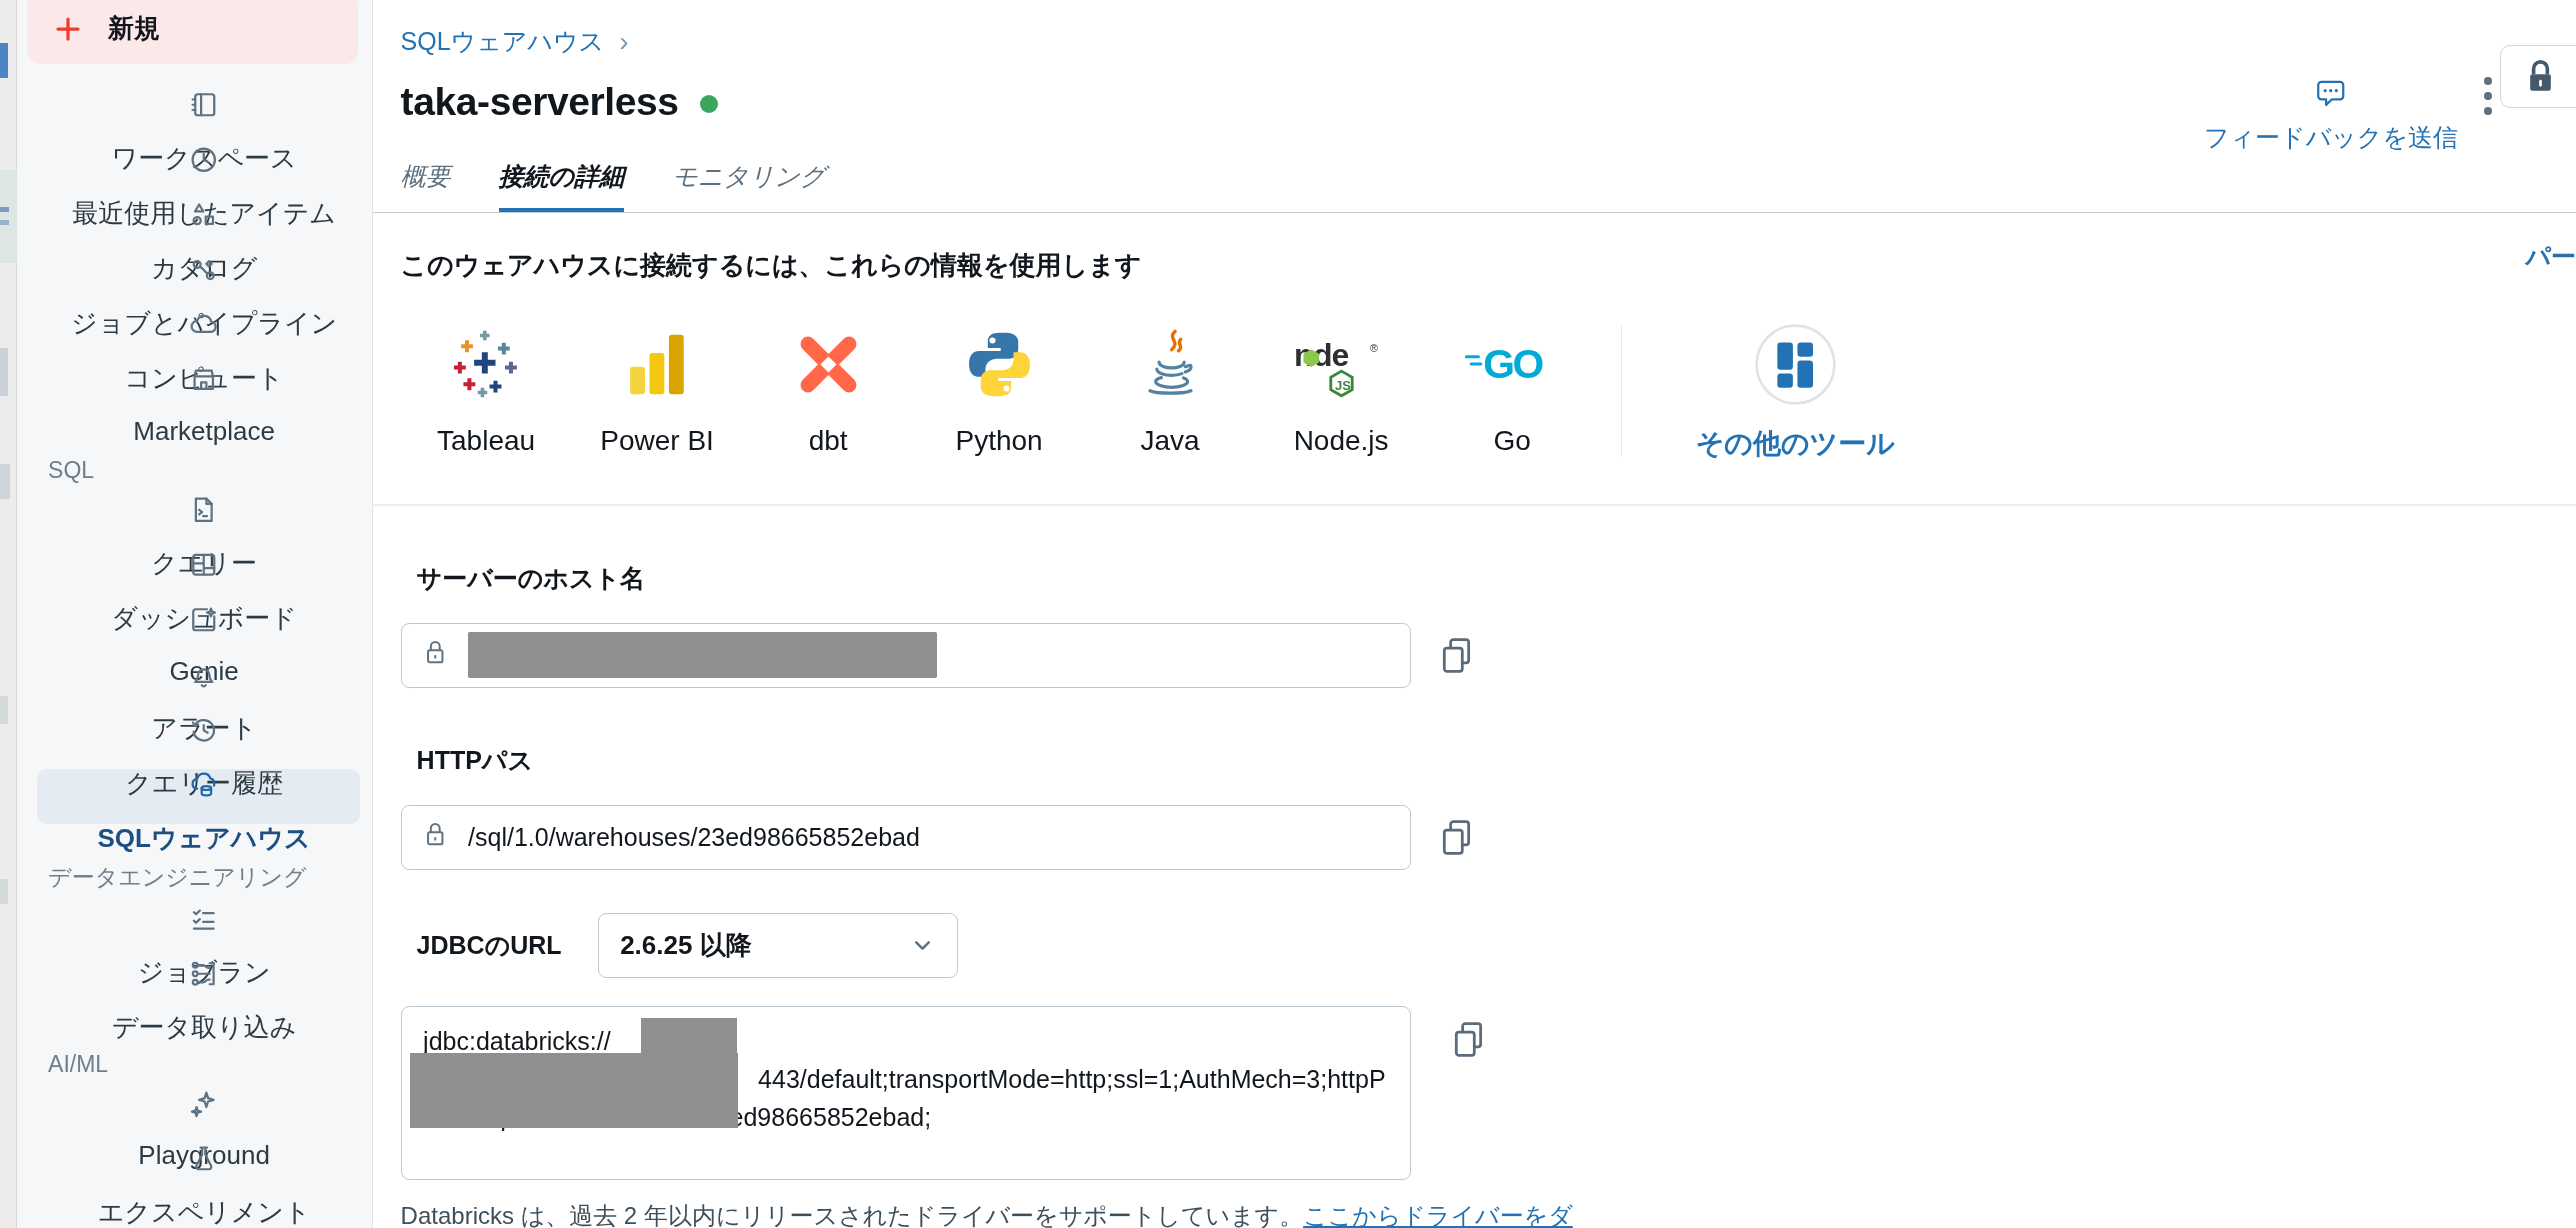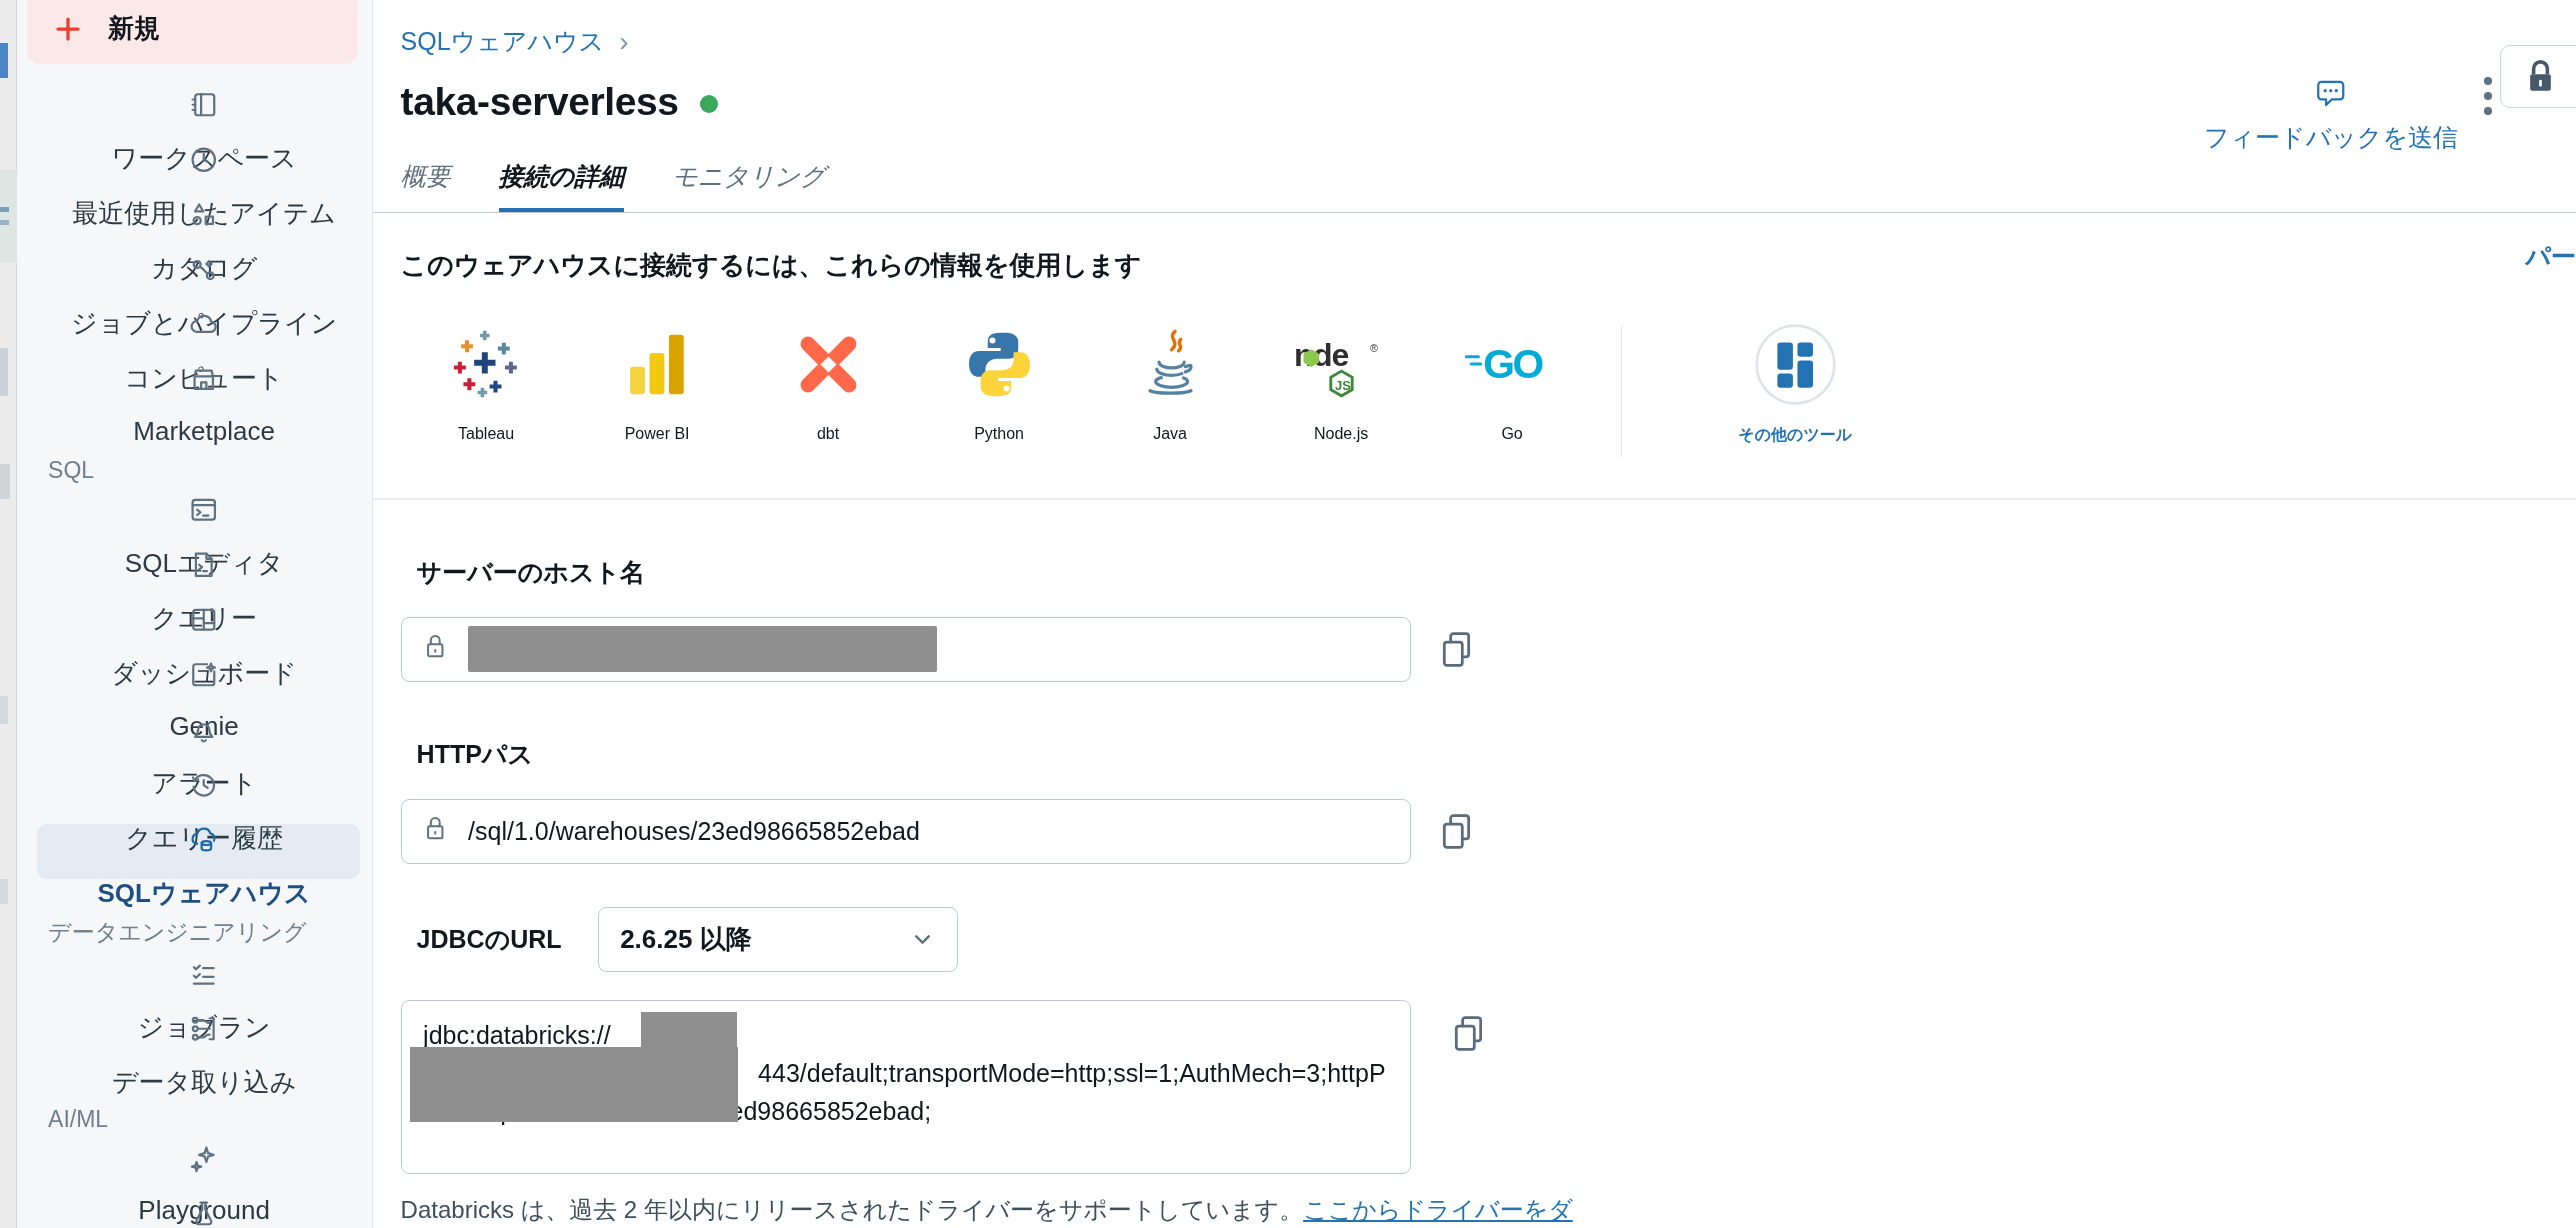--- a/index.html
+++ b/index.html
@@ -54,21 +54,21 @@
   .kebab i { width:7.5px; height:7.5px; border-radius:50%; background:#5F7281; }
   .lock-btn { position:absolute; top:45px; right:-23px; width:99px; height:63px; background:#fff;
               border:1.7px solid #cbd6de; border-radius:10px; display:flex; align-items:center; padding-left:23px; cursor:pointer; }
   .perm-partial { position:absolute; top:240px; right:0px; color:#2272B4; font-size:25px; font-weight:600; white-space:nowrap; }
 
   .intro { margin-top:35px; font-size:26px; font-weight:600; }
 
   .tools-row { margin-top:38px; display:flex; align-items:flex-start; }
   .tool { width:171px; display:flex; flex-direction:column; align-items:center; cursor:pointer; }
   .tool-icon { height:86px; display:flex; align-items:center; justify-content:center; }
-  .tool-label { margin-top:18px; font-size:16px; color:#11171C; white-space:nowrap; }
+  .tool-label { margin-top:18px; font-size:28px; color:#11171C; white-space:nowrap; }
   .tools-divider { width:1.7px; height:131px; background:#e4e7ea; margin:5px 36px 0 23px; flex:none; }
   .more-tools { width:274px; }
   .more-tools .tool-label { color:#2272B4; font-weight:600; }
   .section-divider { height:1.7px; background:#ededf0; margin:41px 0 0 -28px; }
 
   .field-label { font-size:25px; font-weight:700; margin-top:56px;margin-left:16px; }
   .input-row { display:flex; align-items:center; gap:26.5px; margin-top:28px; }
   .input-box { width:1010px; height:65px; border:1.7px solid #bac7d1; border-radius:8.3px; background:#fff;
                display:flex; align-items:center; padding:0 20px; gap:20px; }
   .lock-glyph svg { width:26.5px; height:33px; stroke:#5F7281; fill:none; stroke-width:1.8; }
@@ -168,29 +168,20 @@
     <span class="icon">
         <svg viewBox="0 0 24 24">
           <path d="M5 9.5L6 5h12l1 4.5M5 9.5v9.5h14V9.5M5 9.5h14M10 19v-5h4v5"></path>
         </svg>
       </span>
     <span>Marketplace</span>
   </div>
 
   <div class="section-title">SQL</div>
 
-  <div class="nav-item">
-    <span class="icon">
-        <svg viewBox="0 0 24 24">
-          <rect x="3.5" y="4.5" width="17" height="15" rx="2"></rect>
-          <path d="M3.5 8.5h17M7 12l2.5 2L7 16M11.5 16.5h4"></path>
-        </svg>
-      </span>
-    <span>SQLエディタ</span>
-  </div>
   <div class="nav-item">
     <span class="icon">
         <svg viewBox="0 0 24 24">
           <path d="M6 3.5h8l4 4v13H6z"></path>
           <path d="M14 3.5v4h4M8.5 12l2.2 1.8-2.2 1.8M11.5 16.8h3"></path>
         </svg>
       </span>
     <span>クエリー</span>
   </div>
   <div class="nav-item">

